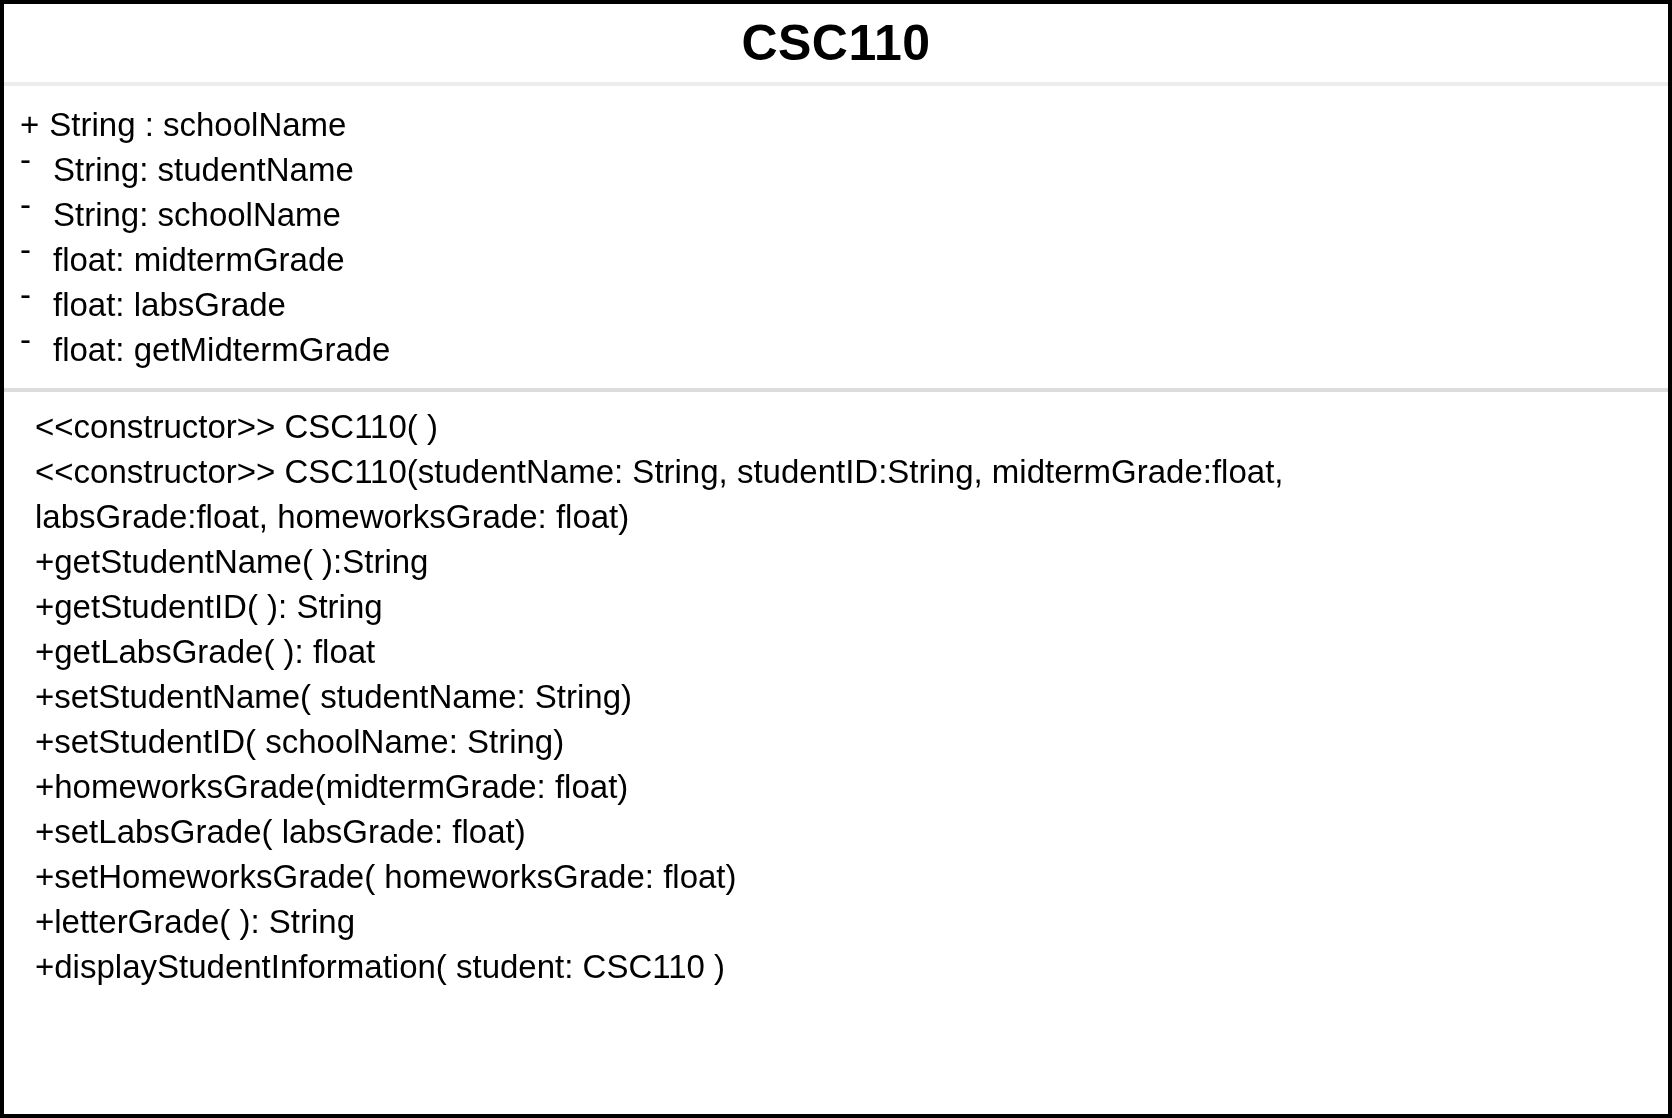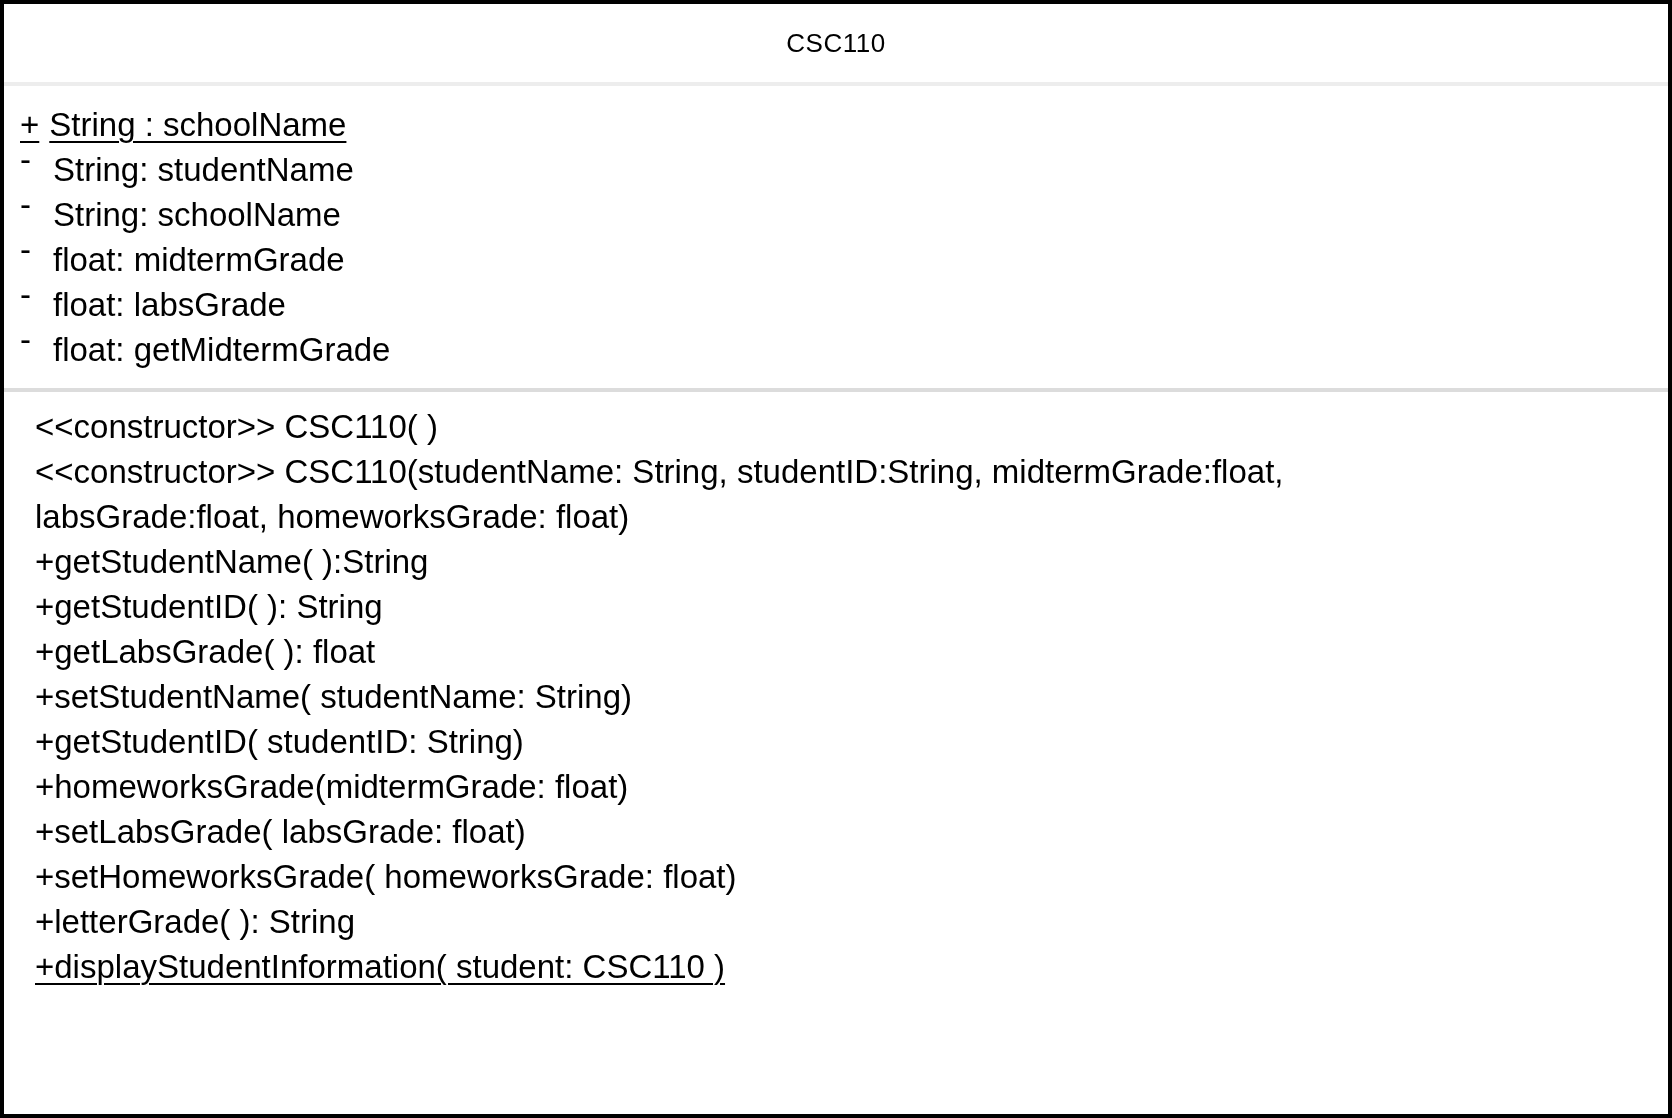--- a/index.html
+++ b/index.html
@@ -19,22 +19,22 @@
     flex-direction: column;
     overflow: hidden;
   }
   .uml-header {
     flex: 0 0 78px;
     display: flex;
     align-items: center;
     justify-content: center;
   }
   .uml-title {
-    font-size: 26px;
-    font-weight: normal;
+    font-size: 50px;
+    font-weight: bold;
     letter-spacing: 0.5px;
   }
   .uml-divider-light {
     flex: 0 0 4px;
     background: #ededed;
   }
   .uml-divider-mid {
     flex: 0 0 4px;
     background: #dcdcdc;
   }
@@ -52,21 +52,20 @@
   .uml-row {
     font-size: 33px;
     line-height: 45px;
     max-width: 1410px;
     white-space: normal;
   }
   .uml-line {
     display: inline;
   }
   .underlined .uml-line {
-    text-decoration: underline;
     text-decoration-thickness: 2px;
     text-underline-offset: 5px;
   }
   .marker.plus {
     margin-right: 10px;
   }
   .marker.minus {
     position: relative;
     top: -0.30em;
     margin-right: 22px;
@@ -90,20 +89,20 @@
       <div class="uml-row"><span class="uml-line"><span class="marker minus">-</span><span class="member-text">float: getMidtermGrade</span></span></div>
     </div>
   <div class="uml-divider-mid"></div>
   <div class="uml-methods">
       <div class="uml-row"><span class="uml-line"><span class="member-text">&lt;&lt;constructor&gt;&gt; CSC110( )</span></span></div>
       <div class="uml-row"><span class="uml-line"><span class="member-text">&lt;&lt;constructor&gt;&gt; CSC110(studentName: String, studentID:String, midtermGrade:float, labsGrade:float, homeworksGrade: float)</span></span></div>
       <div class="uml-row"><span class="uml-line"><span class="member-text">+getStudentName( ):String</span></span></div>
       <div class="uml-row"><span class="uml-line"><span class="member-text">+getStudentID( ): String</span></span></div>
       <div class="uml-row"><span class="uml-line"><span class="member-text">+getLabsGrade( ): float</span></span></div>
       <div class="uml-row"><span class="uml-line"><span class="member-text">+setStudentName( studentName: String)</span></span></div>
-      <div class="uml-row"><span class="uml-line"><span class="member-text">+getStudentID( studentID: String)</span></span></div>
+      <div class="uml-row"><span class="uml-line"><span class="member-text">+setStudentID( schoolName: String)</span></span></div>
       <div class="uml-row"><span class="uml-line"><span class="member-text">+homeworksGrade(midtermGrade: float)</span></span></div>
       <div class="uml-row"><span class="uml-line"><span class="member-text">+setLabsGrade( labsGrade: float)</span></span></div>
       <div class="uml-row"><span class="uml-line"><span class="member-text">+setHomeworksGrade( homeworksGrade: float)</span></span></div>
       <div class="uml-row"><span class="uml-line"><span class="member-text">+letterGrade( ): String</span></span></div>
       <div class="uml-row underlined"><span class="uml-line"><span class="member-text">+displayStudentInformation( student: CSC110 )</span></span></div>
     </div>
 </div>
 
 </body></html>

